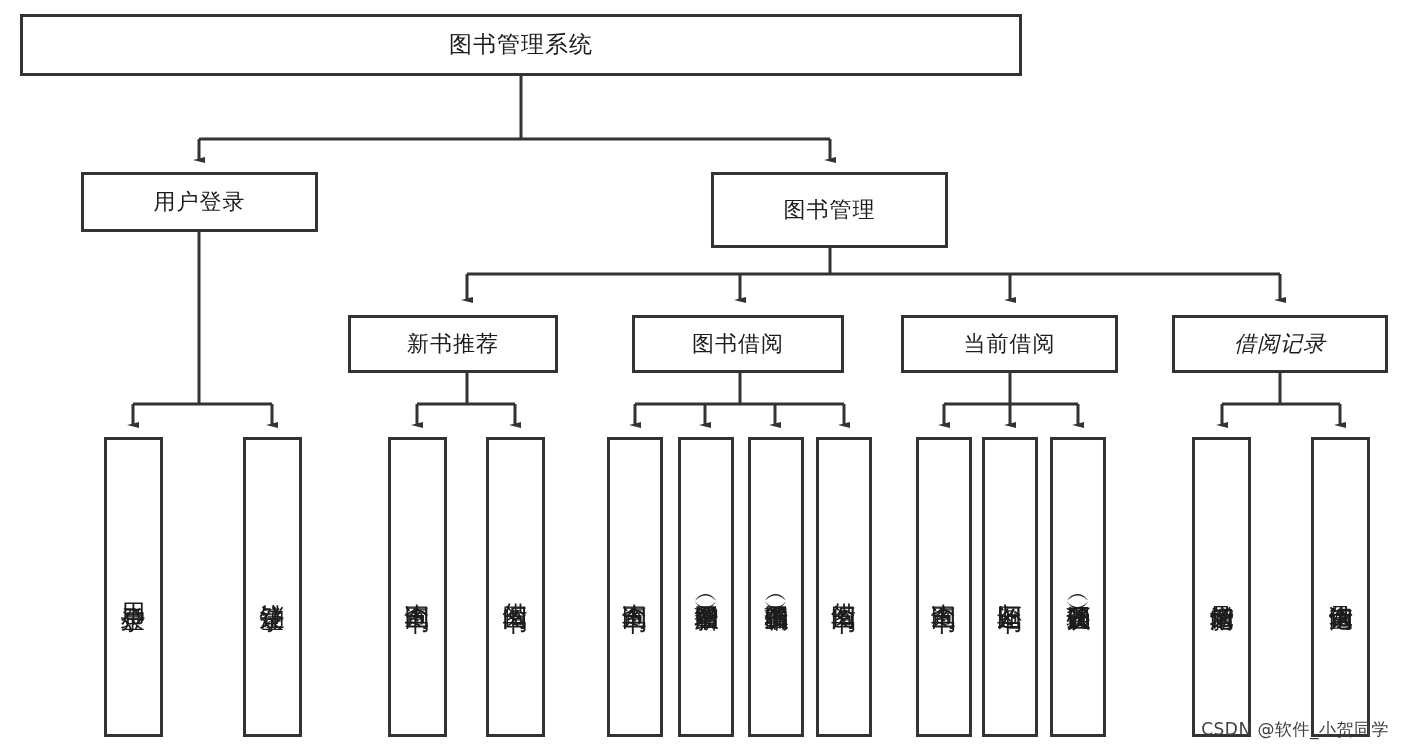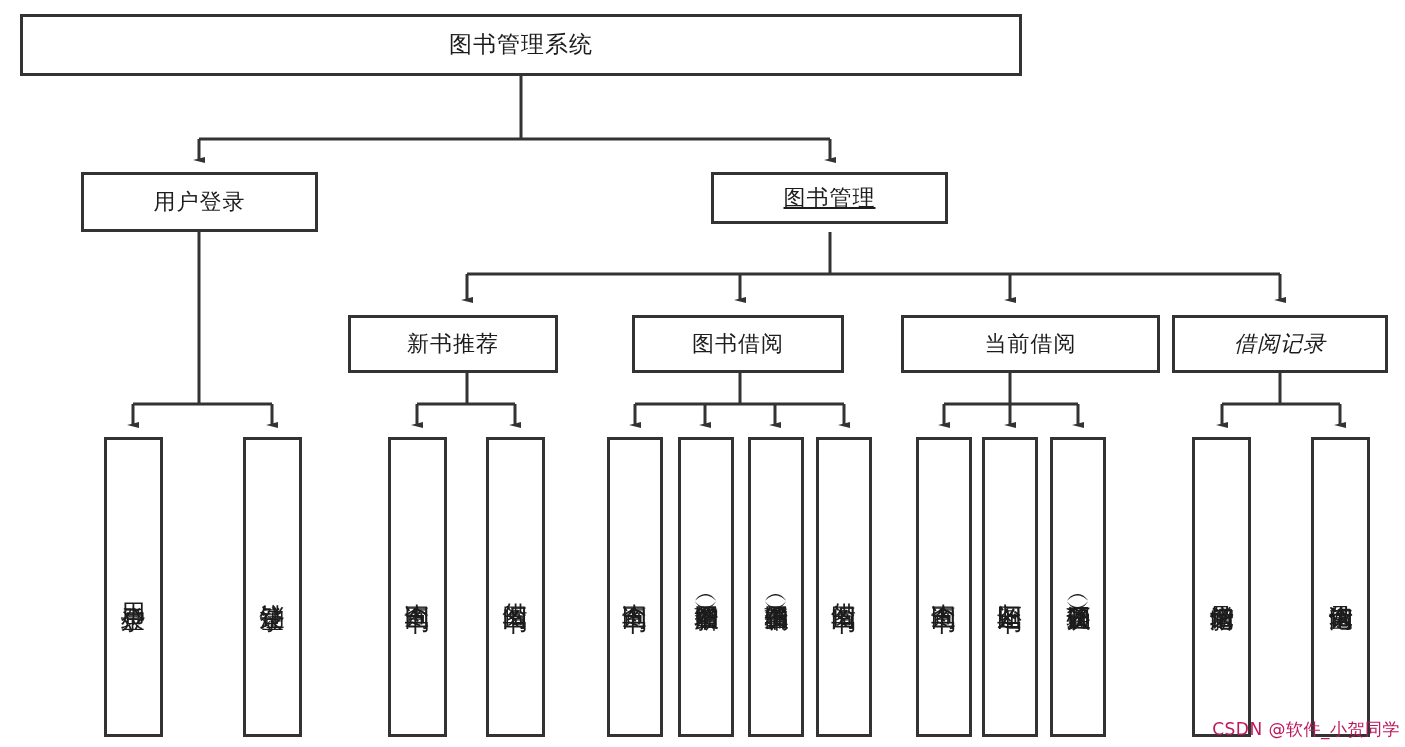--- a/index.html
+++ b/index.html
@@ -58,24 +58,24 @@
     justify-content: center;
     white-space: normal;
   }
   .node.v.tight {
     font-size: 24px;
     letter-spacing: 0px;
     line-height: 1.2;
   }
   .watermark {
     position: absolute;
-    right: 5px;
+    right: 16px;
     bottom: 6px;
     font-size: 17px;
-    color: #be185d;
+    color: #404040;
     white-space: nowrap;
     letter-spacing: 0.5px;
     font-family: "DejaVu Sans", sans-serif;
     margin-left: 12px;
   }
 </style>
 </head>
 <body>
 
 <div id="canvas">
@@ -126,25 +126,25 @@
       <path d="M1280,373 L1280,404"></path>
       <path d="M1222,404 L1340,404"></path>
       <path d="M1222,404 L1222,425" marker-end="url(#arrow)"></path>
       <path d="M1340,404 L1340,425" marker-end="url(#arrow)"></path>
     </g>
   </svg>
 
   <div class="node h root" style="left:20px; top:14px; width:1002px; height:62px;">图书管理系统</div>
 
   <div class="node h" style="left:81px; top:172px; width:237px; height:60px;">用户登录</div>
-  <div class="node h" style="left:711px; top:172px; width:237px; height:52px;text-decoration:underline;">图书管理</div>
+  <div class="node h" style="left:711px; top:172px; width:237px; height:76px;">图书管理</div>
 
   <div class="node h" style="left:348px; top:315px; width:210px; height:58px;">新书推荐</div>
   <div class="node h" style="left:632px; top:315px; width:212px; height:58px;">图书借阅</div>
-  <div class="node h" style="left:901px; top:315px; width:259px; height:58px;">当前借阅</div>
+  <div class="node h" style="left:901px; top:315px; width:217px; height:58px;">当前借阅</div>
   <div class="node h" style="left:1172px; top:315px; width:216px; height:58px;font-style:italic;">借阅记录</div>
 
   <div class="node v" style="left:104px; top:437px; width:59px; height:300px;">用户登录</div>
   <div class="node v" style="left:243px; top:437px; width:59px; height:300px;">注销登录</div>
 
   <div class="node v" style="left:388px; top:437px; width:59px; height:300px;">查询图书</div>
   <div class="node v" style="left:486px; top:437px; width:59px; height:300px;">借阅图书</div>
 
   <div class="node v" style="left:607px; top:437px; width:56px; height:300px;">查询图书</div>
   <div class="node v tight" style="left:678px; top:437px; width:56px; height:300px;">新增图书（管理员）</div>

